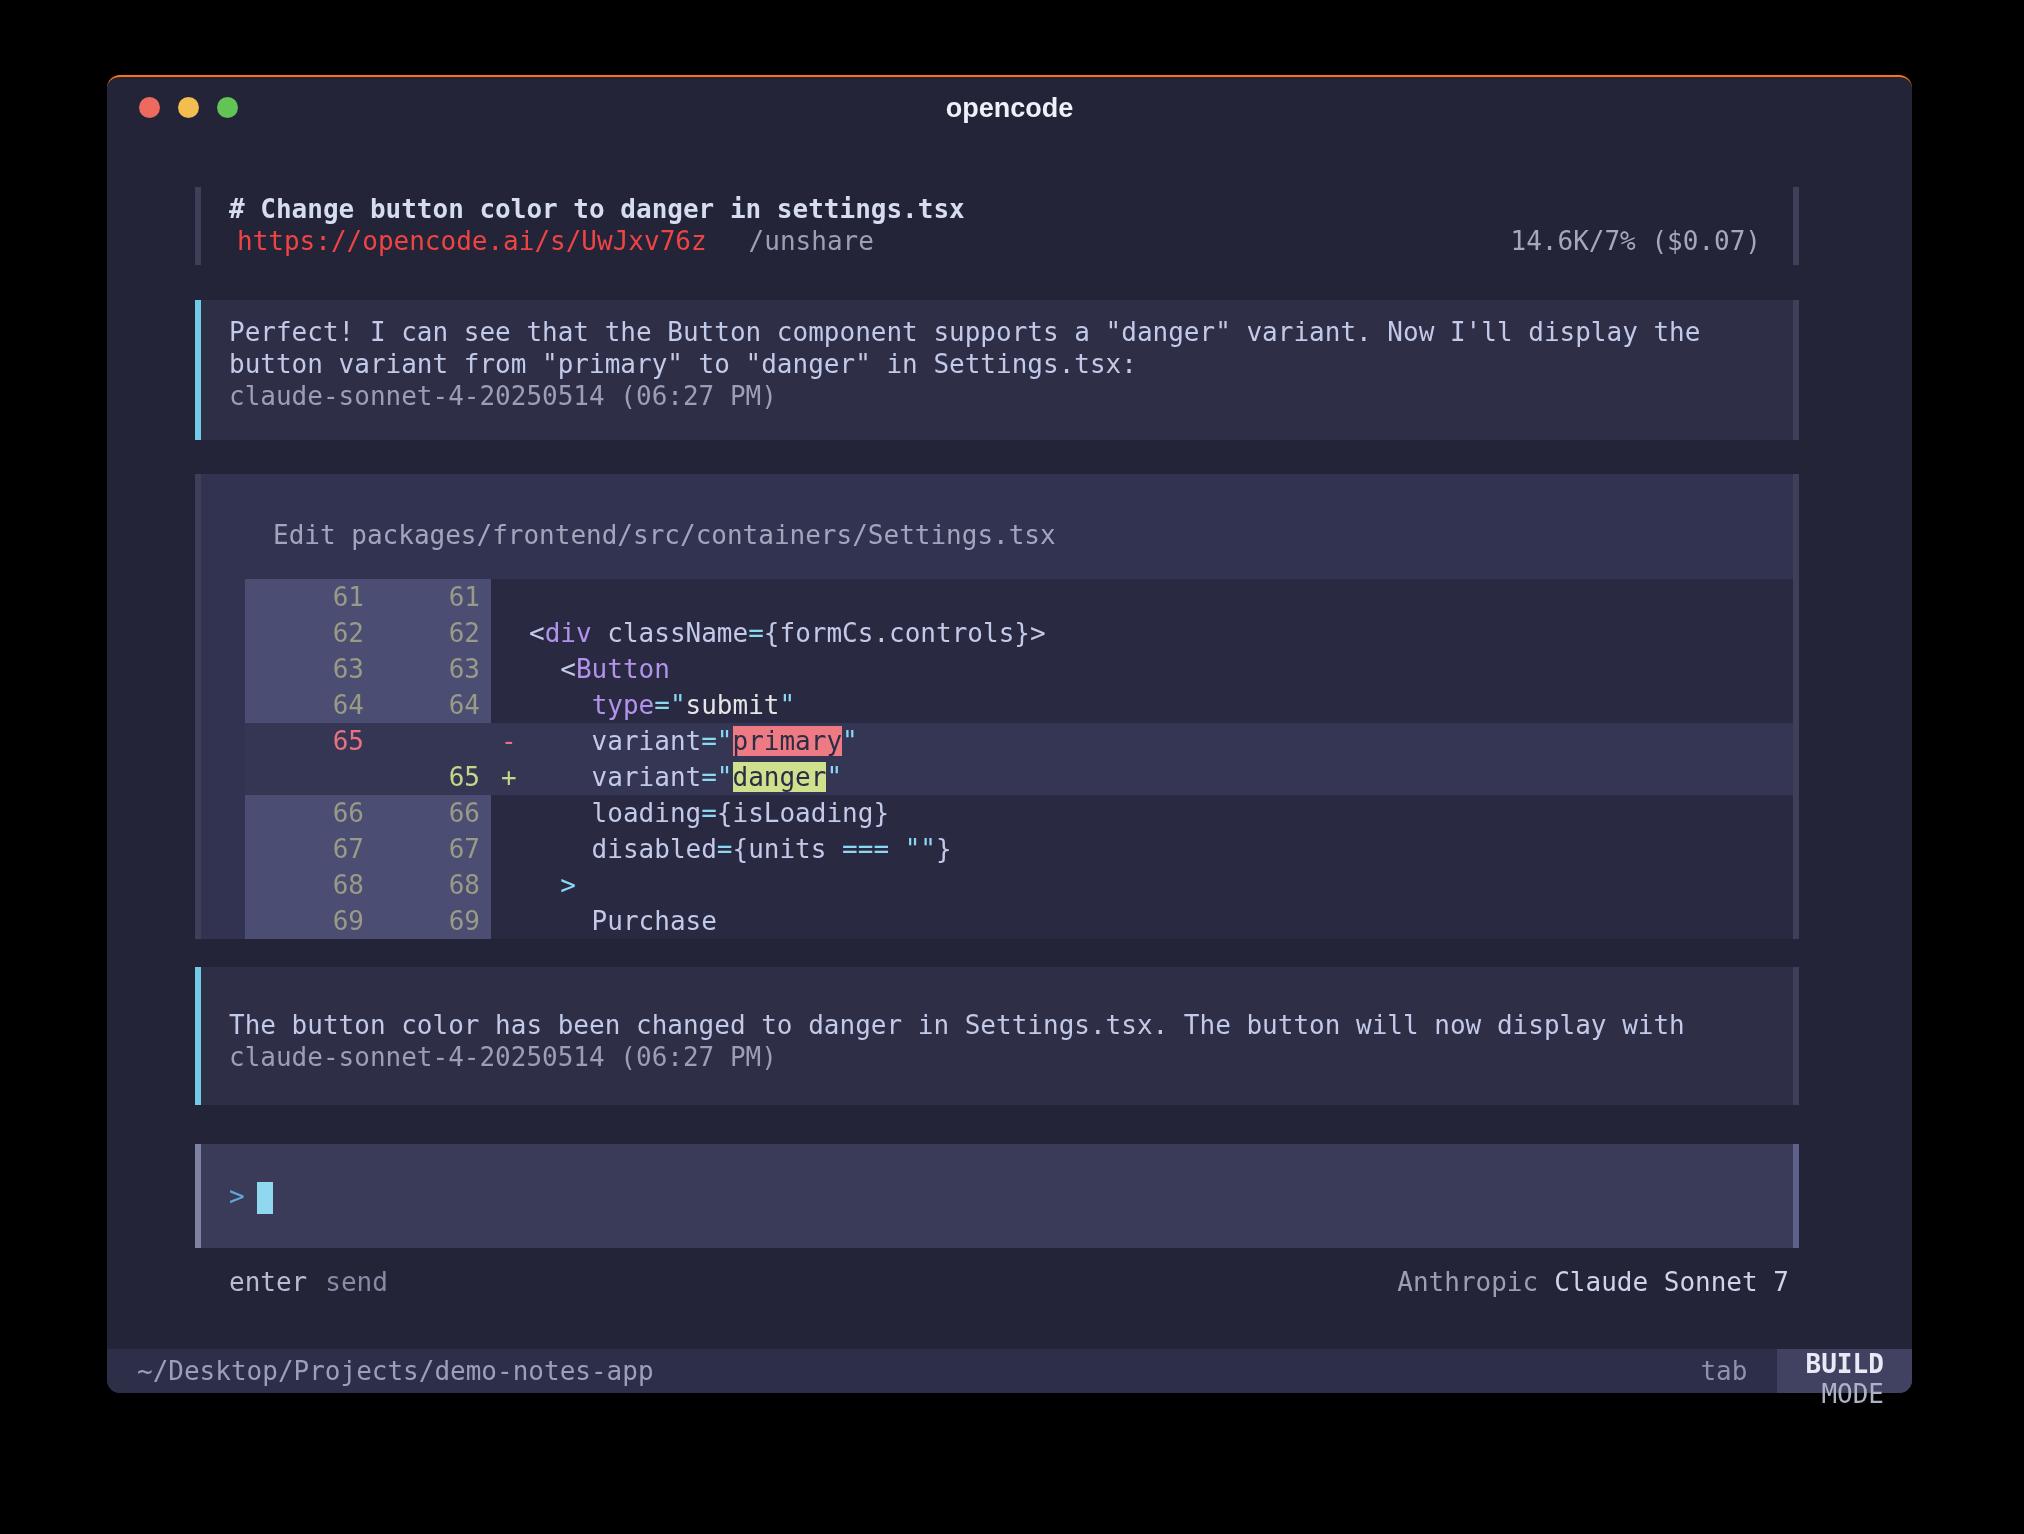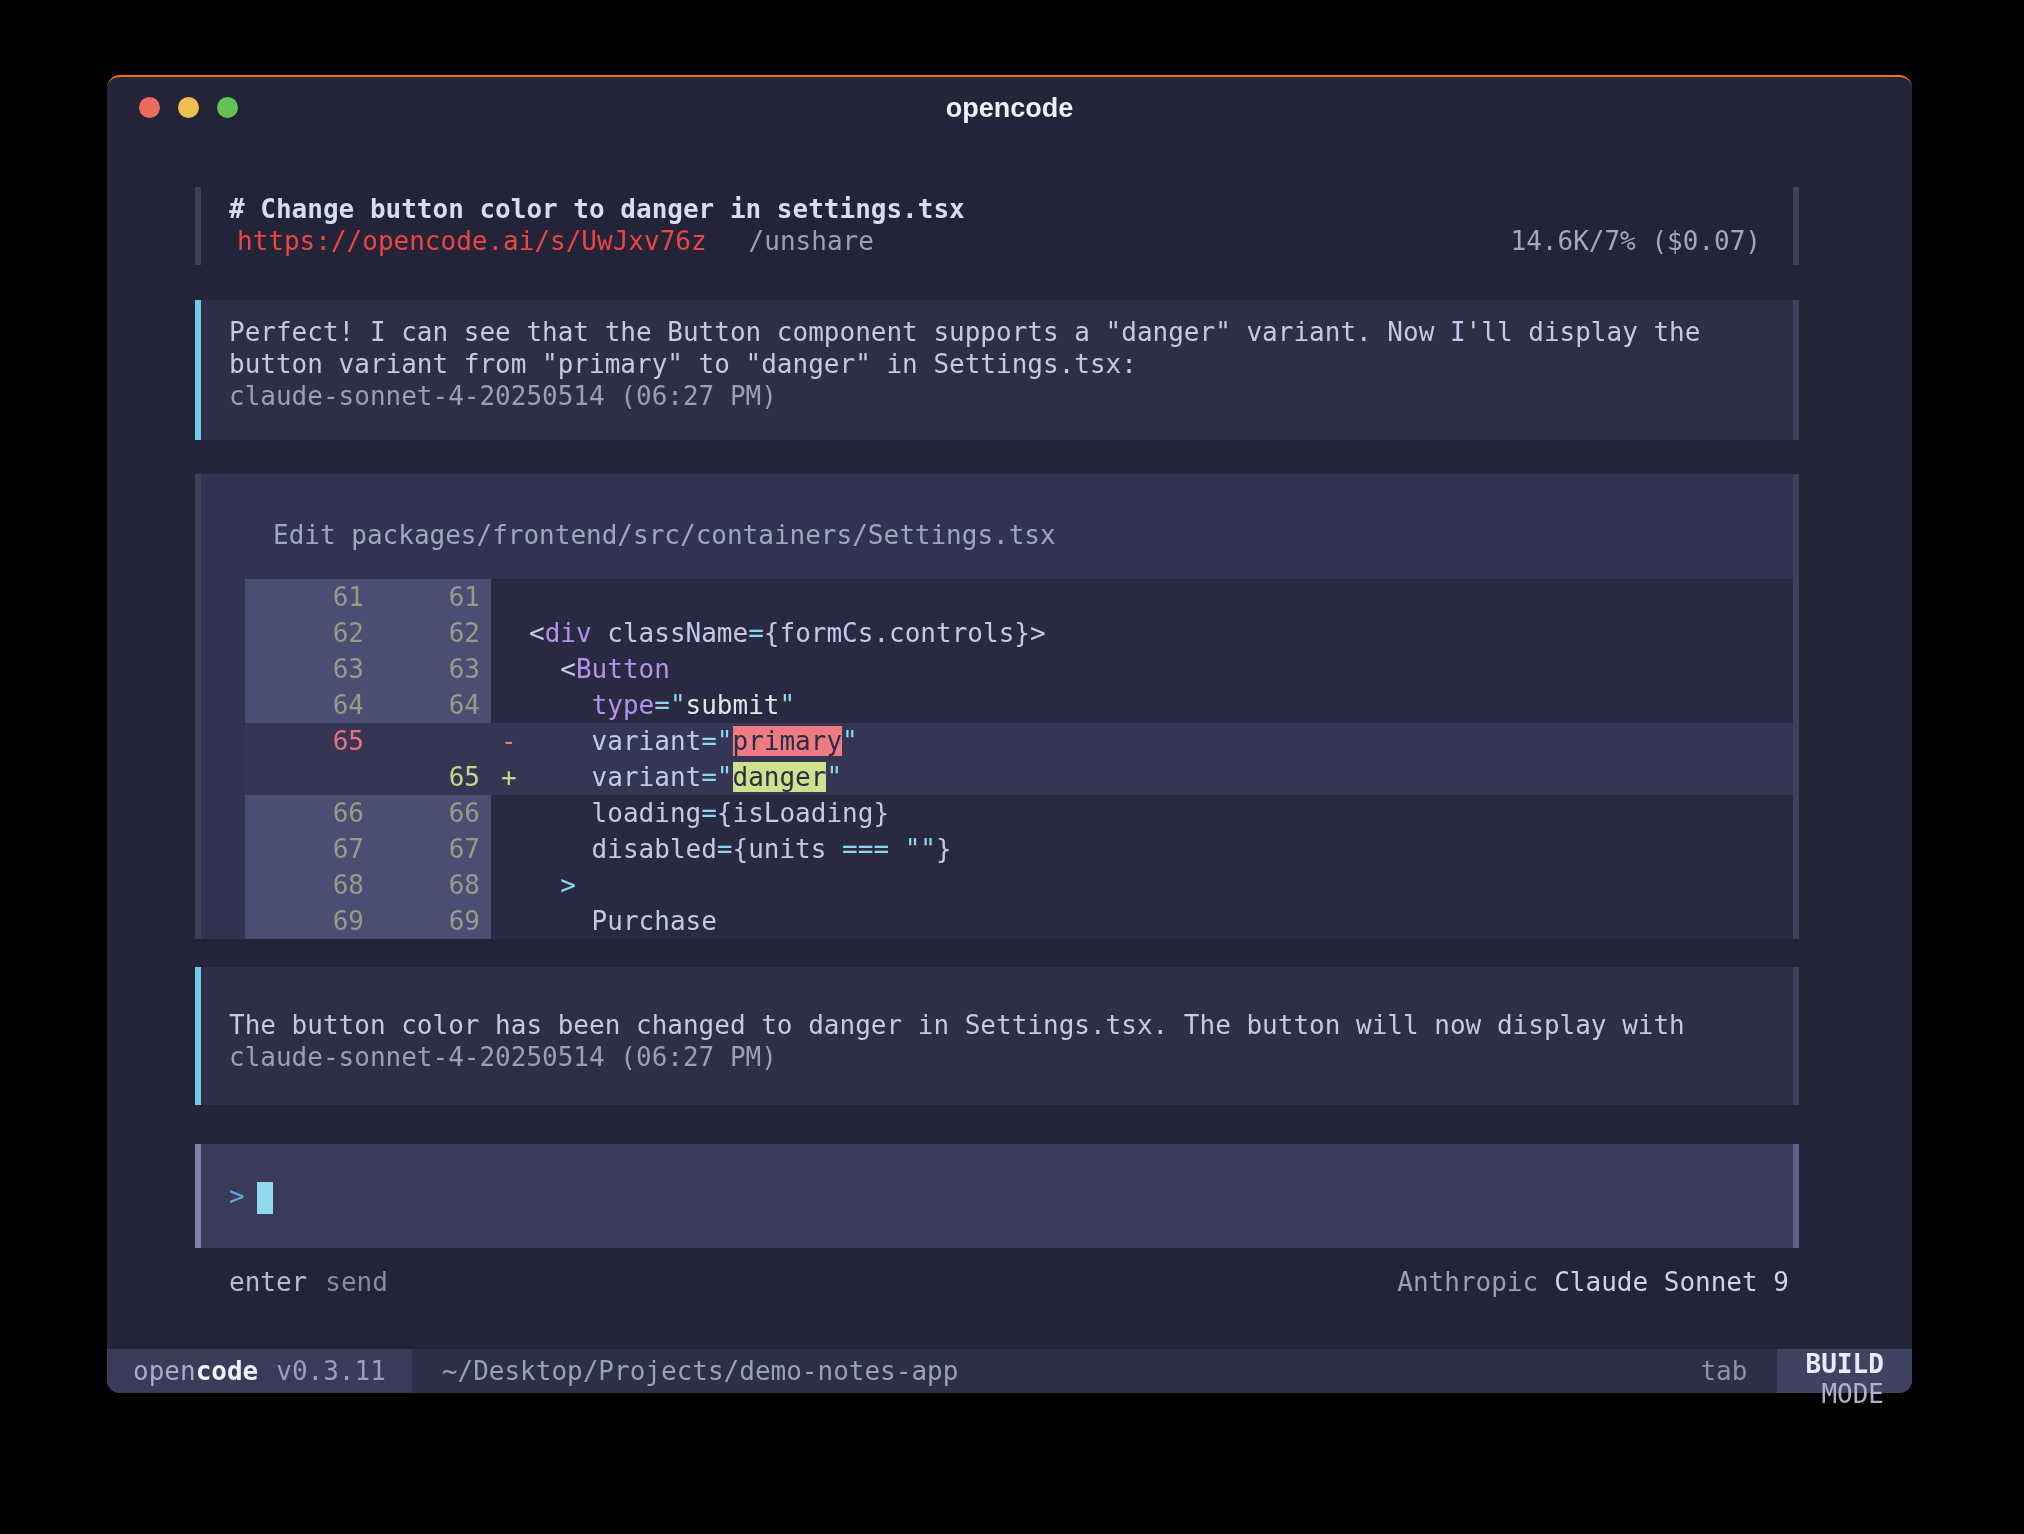--- a/index.html
+++ b/index.html
@@ -159,31 +159,26 @@
 
     <section class="input-block">
       <span class="prompt-char">&gt;</span><span class="cursor"></span>
     </section>
 
     <div class="hints-row">
       <span class="hint-key">enter</span>
       <span class="hint-action">send</span>
       <span class="spacer"></span>
       <span class="provider">Anthropic</span>
-      <span class="model">Claude Sonnet 9</span>
+      <span class="model">Claude Sonnet 7</span>
     </div>
 
   </div>
 
   <div class="statusbar">
-    <div class="app-seg">
-      <span class="app-open">open</span>
-        <span class="app-code">code</span>
-      <span class="app-version">v0.3.11</span>
-    </div>
     <span class="cwd">~/Desktop/Projects/demo-notes-app</span>
     <span class="spacer"></span>
     <span class="tab-hint">tab</span>
     <div class="mode-seg">
       <span class="mode-bold">BUILD</span>
       <span class="mode-rest">MODE</span>
     </div>
   </div>
 
 </div>

